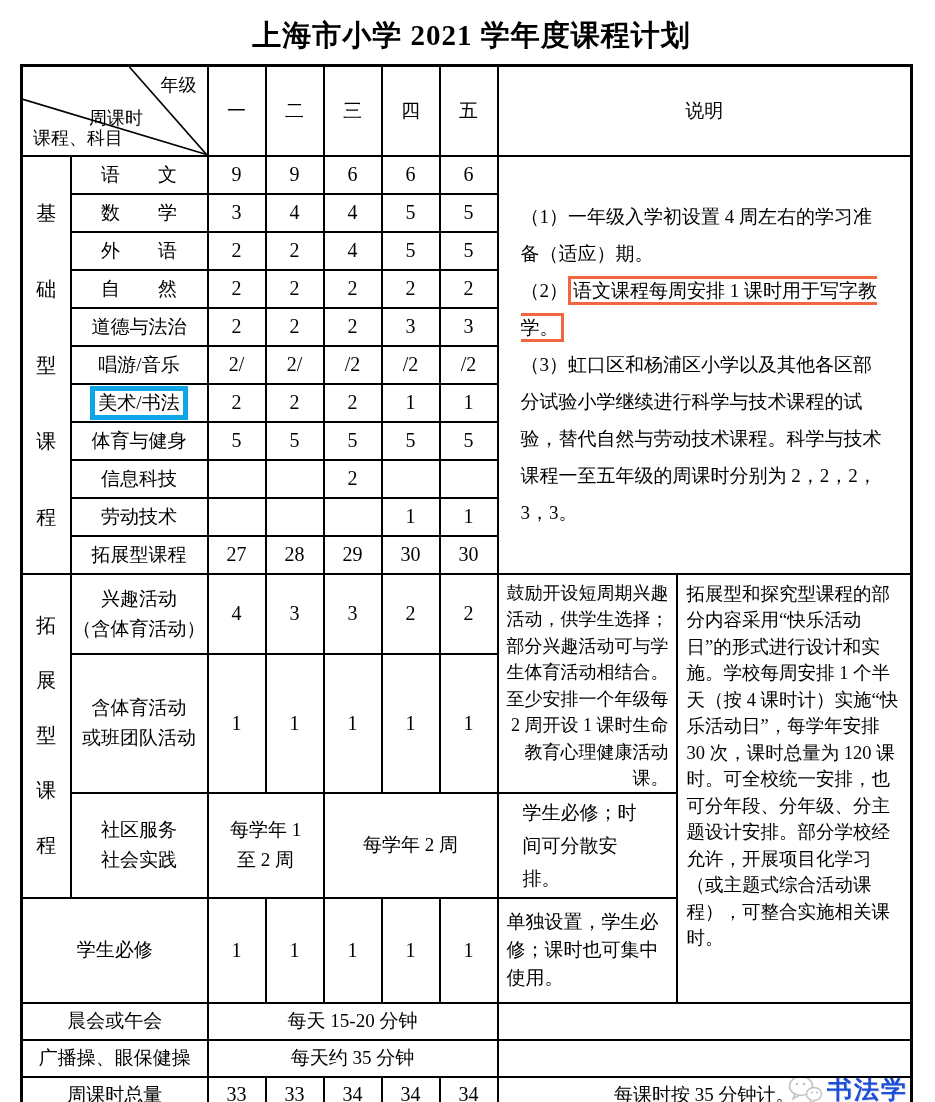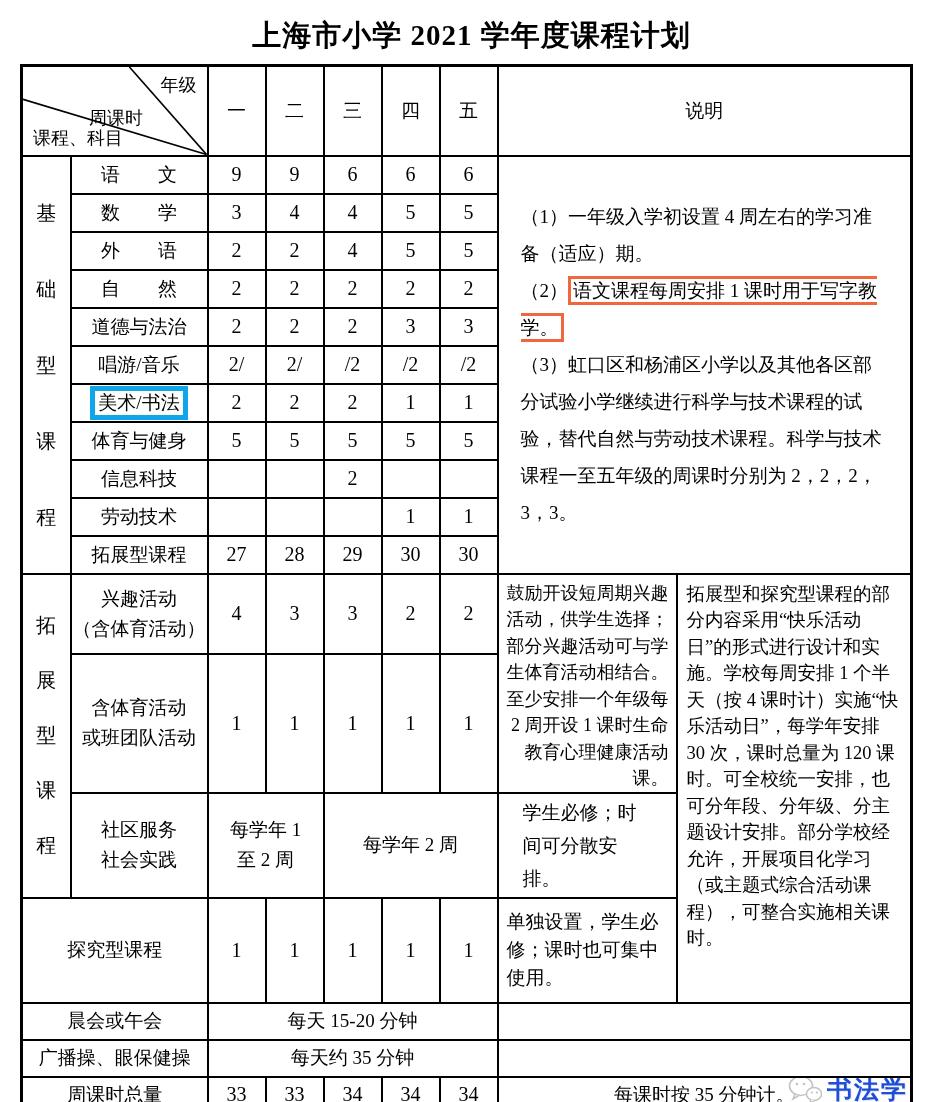--- a/index.html
+++ b/index.html
@@ -245,21 +245,21 @@
     <td class="subject two-line">
       <div>社区服务</div>
       <div>社会实践</div>
     </td>
     <td colspan="2" class="two-line" style="padding:0 10px;">每学年 1 至 2 周</td>
     <td colspan="3">每学年 2 周</td>
     <td class="note-community">学生必修；时间可分散安排。</td>
   </tr>
 
   <tr class="h-inquiry">
-    <td colspan="2" class="subject">探究型课程</td>
+    <td colspan="2" class="subject">学生必修</td>
     <td class="num">1</td>
     <td class="num">1</td>
     <td class="num">1</td>
     <td class="num">1</td>
     <td class="num">1</td>
     <td class="note-inquiry">单独设置，学生必修；课时也可集中使用。</td>
   </tr>
 
   <tr class="h-small">
     <td colspan="2" class="subject">晨会或午会</td>

